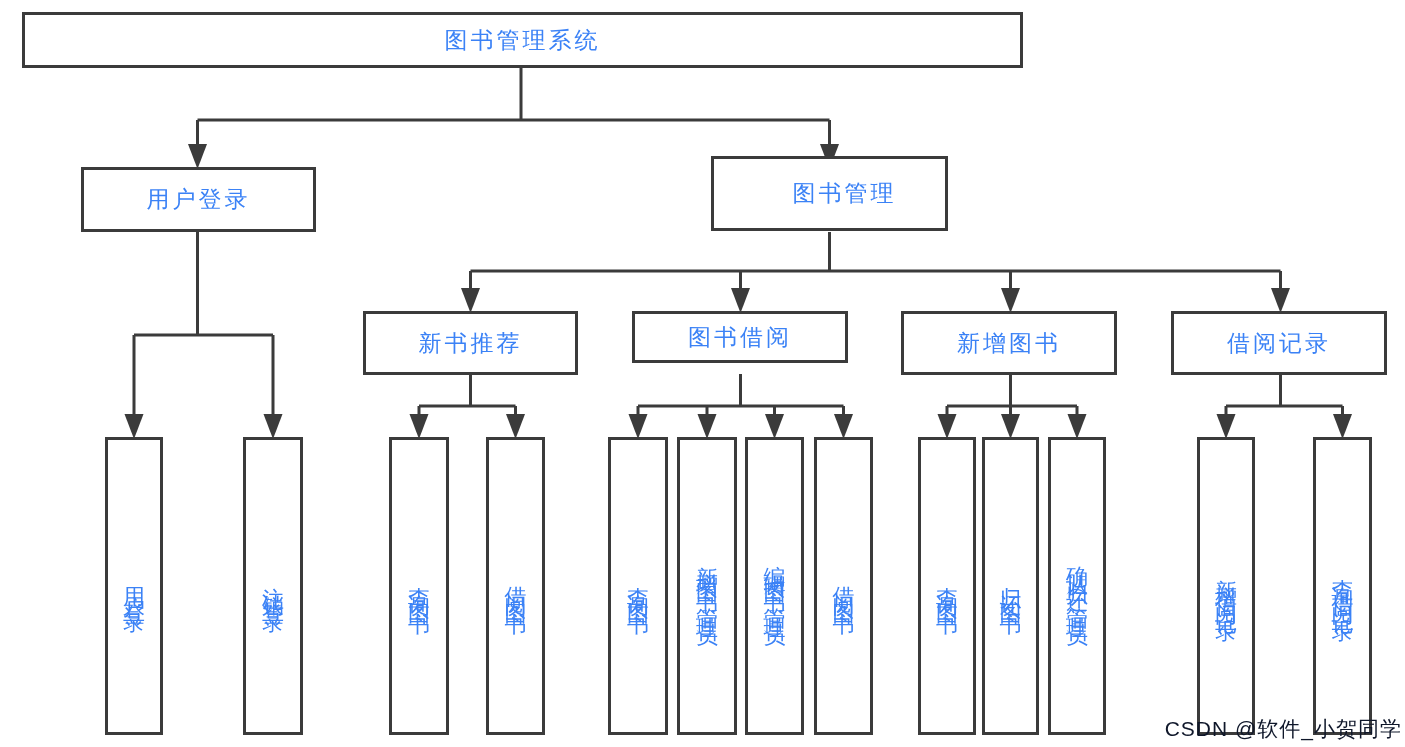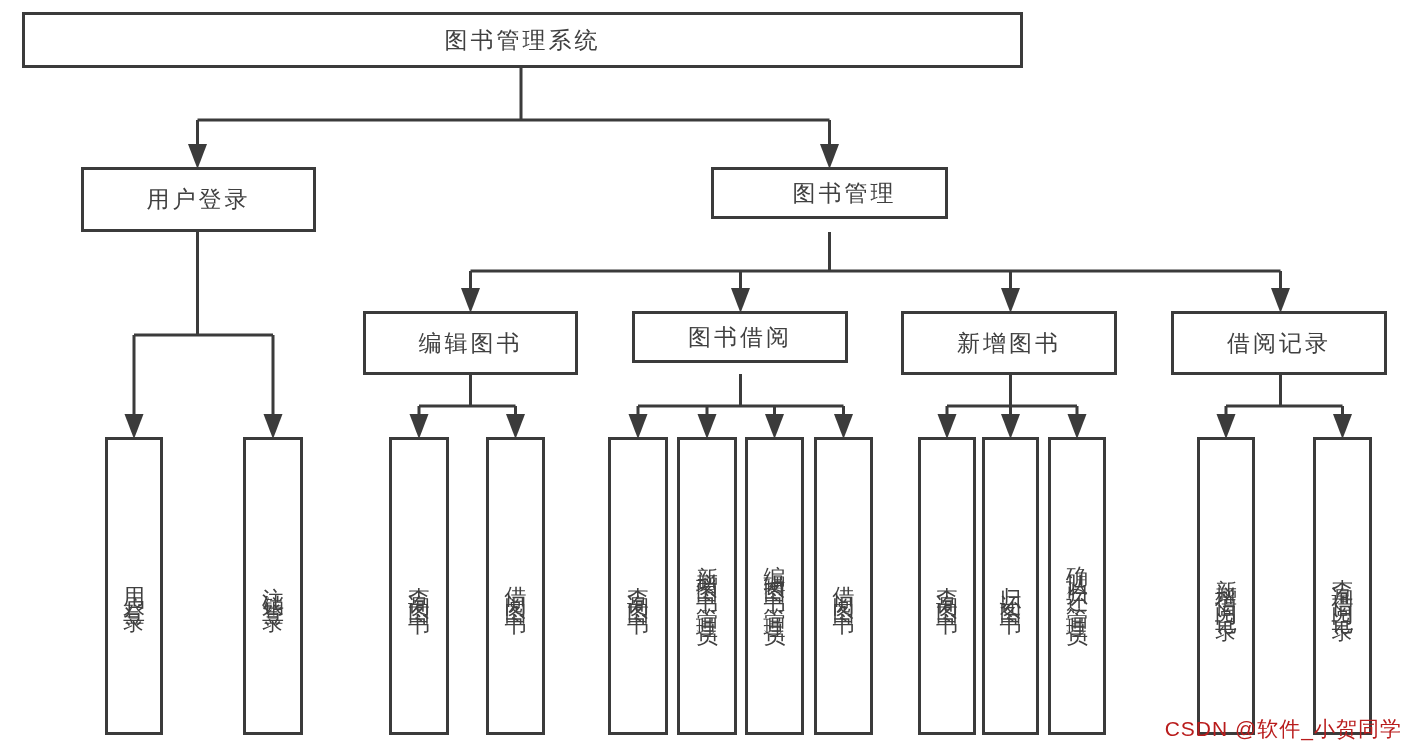--- a/index.html
+++ b/index.html
@@ -19,36 +19,36 @@
   }
   svg.connectors polygon {
     fill:#3b3b3b; stroke:none;
   }
   .box {
     position:absolute;
     box-sizing:border-box;
     border:3px solid #3b3b3b;
     background:#ffffff;
     display:flex; align-items:center; justify-content:center;
-    color:#404040;
+    color:#3b82f6;
   }
   .hbox { font-size:23px; letter-spacing:3px; white-space:nowrap; }
   .vbox span {
     writing-mode:vertical-rl;
     text-orientation:mixed;
     font-size:22px;
     letter-spacing:8.5px;
     line-height:1;
     white-space:nowrap;
   }
   .watermark {
     position:absolute;
     right:3px; top:715px;
     font-size:21px;
-    color:#b91c1c;
+    color:#0f172a;
     letter-spacing:1px;
     white-space:nowrap;
   }
 </style>
 </head>
 <body>
 
 <div class="canvas">
 
   <svg class="connectors" width="1405" height="747" viewBox="0 0 1405 747">
@@ -97,23 +97,23 @@
     <g>
       <path d="M1280.5 374 V406 M1226 406 H1342.5 M1226 406 V415 M1342.5 406 V415"></path>
       <polygon points="1226,439 1216.5,414 1235.5,414"></polygon>
       <polygon points="1342.5,439 1333,414 1352,414"></polygon>
     </g>
   </svg>
 
   <div class="box hbox" style="left:22px; top:12px; width:1001px; height:56px;">图书管理系统</div>
 
   <div class="box hbox" style="left:81px; top:167px; width:235px; height:65px;">用户登录</div>
-  <div class="box hbox" style="left:711px; top:167px; width:237px; height:52px;padding-left:30px;">图书管理</div>
+  <div class="box hbox" style="left:711px; top:156px; width:237px; height:75px;padding-left:30px;">图书管理</div>
 
-  <div class="box hbox" style="left:363px; top:311px; width:215px; height:64px;">编辑图书</div>
+  <div class="box hbox" style="left:363px; top:311px; width:215px; height:64px;">新书推荐</div>
   <div class="box hbox" style="left:632px; top:311px; width:216px; height:52px;">图书借阅</div>
   <div class="box hbox" style="left:901px; top:311px; width:216px; height:64px;">新增图书</div>
   <div class="box hbox" style="left:1171px; top:311px; width:216px; height:64px;">借阅记录</div>
 
   <div class="box vbox" style="left:105px; top:437px; width:58px; height:298px;">
     <span>用户登录</span>
   </div>
   <div class="box vbox" style="left:243px; top:437px; width:60px; height:298px;">
     <span>注销登录</span>
   </div>

